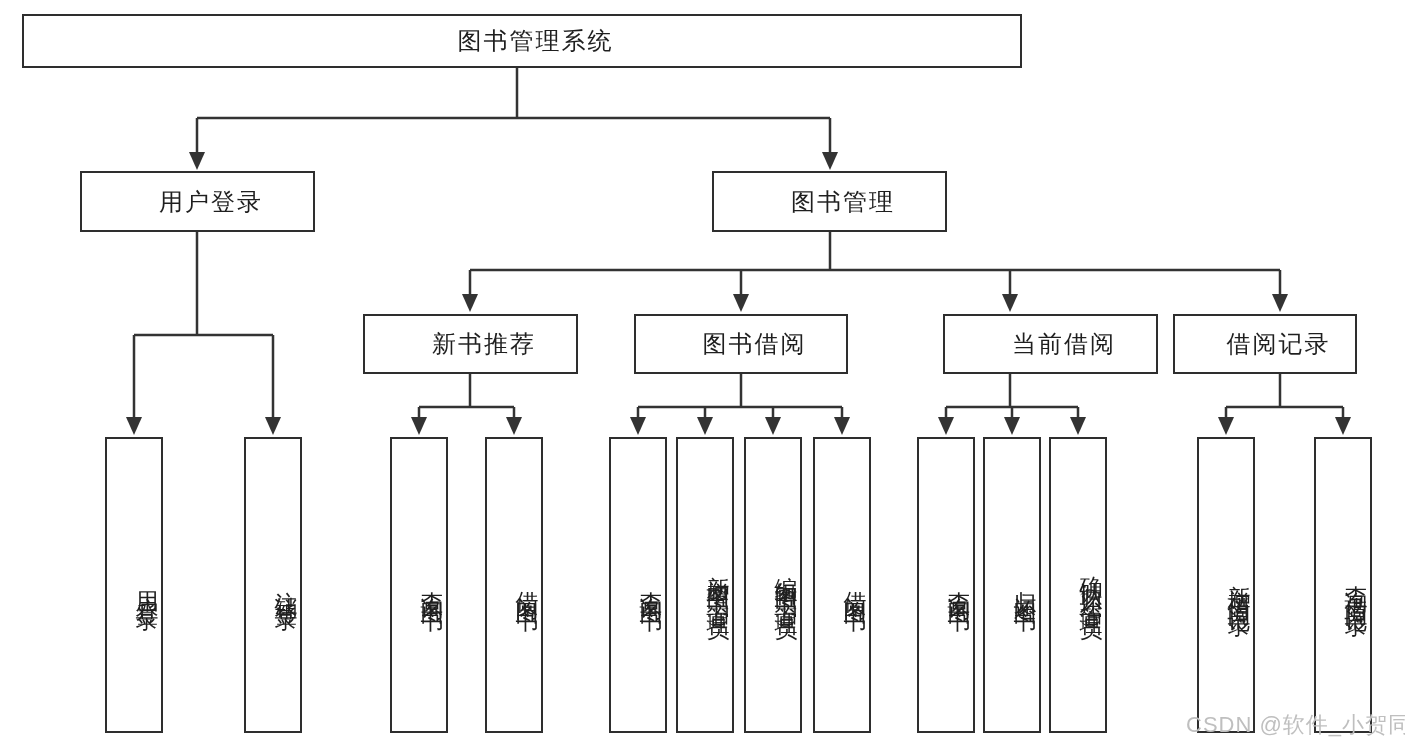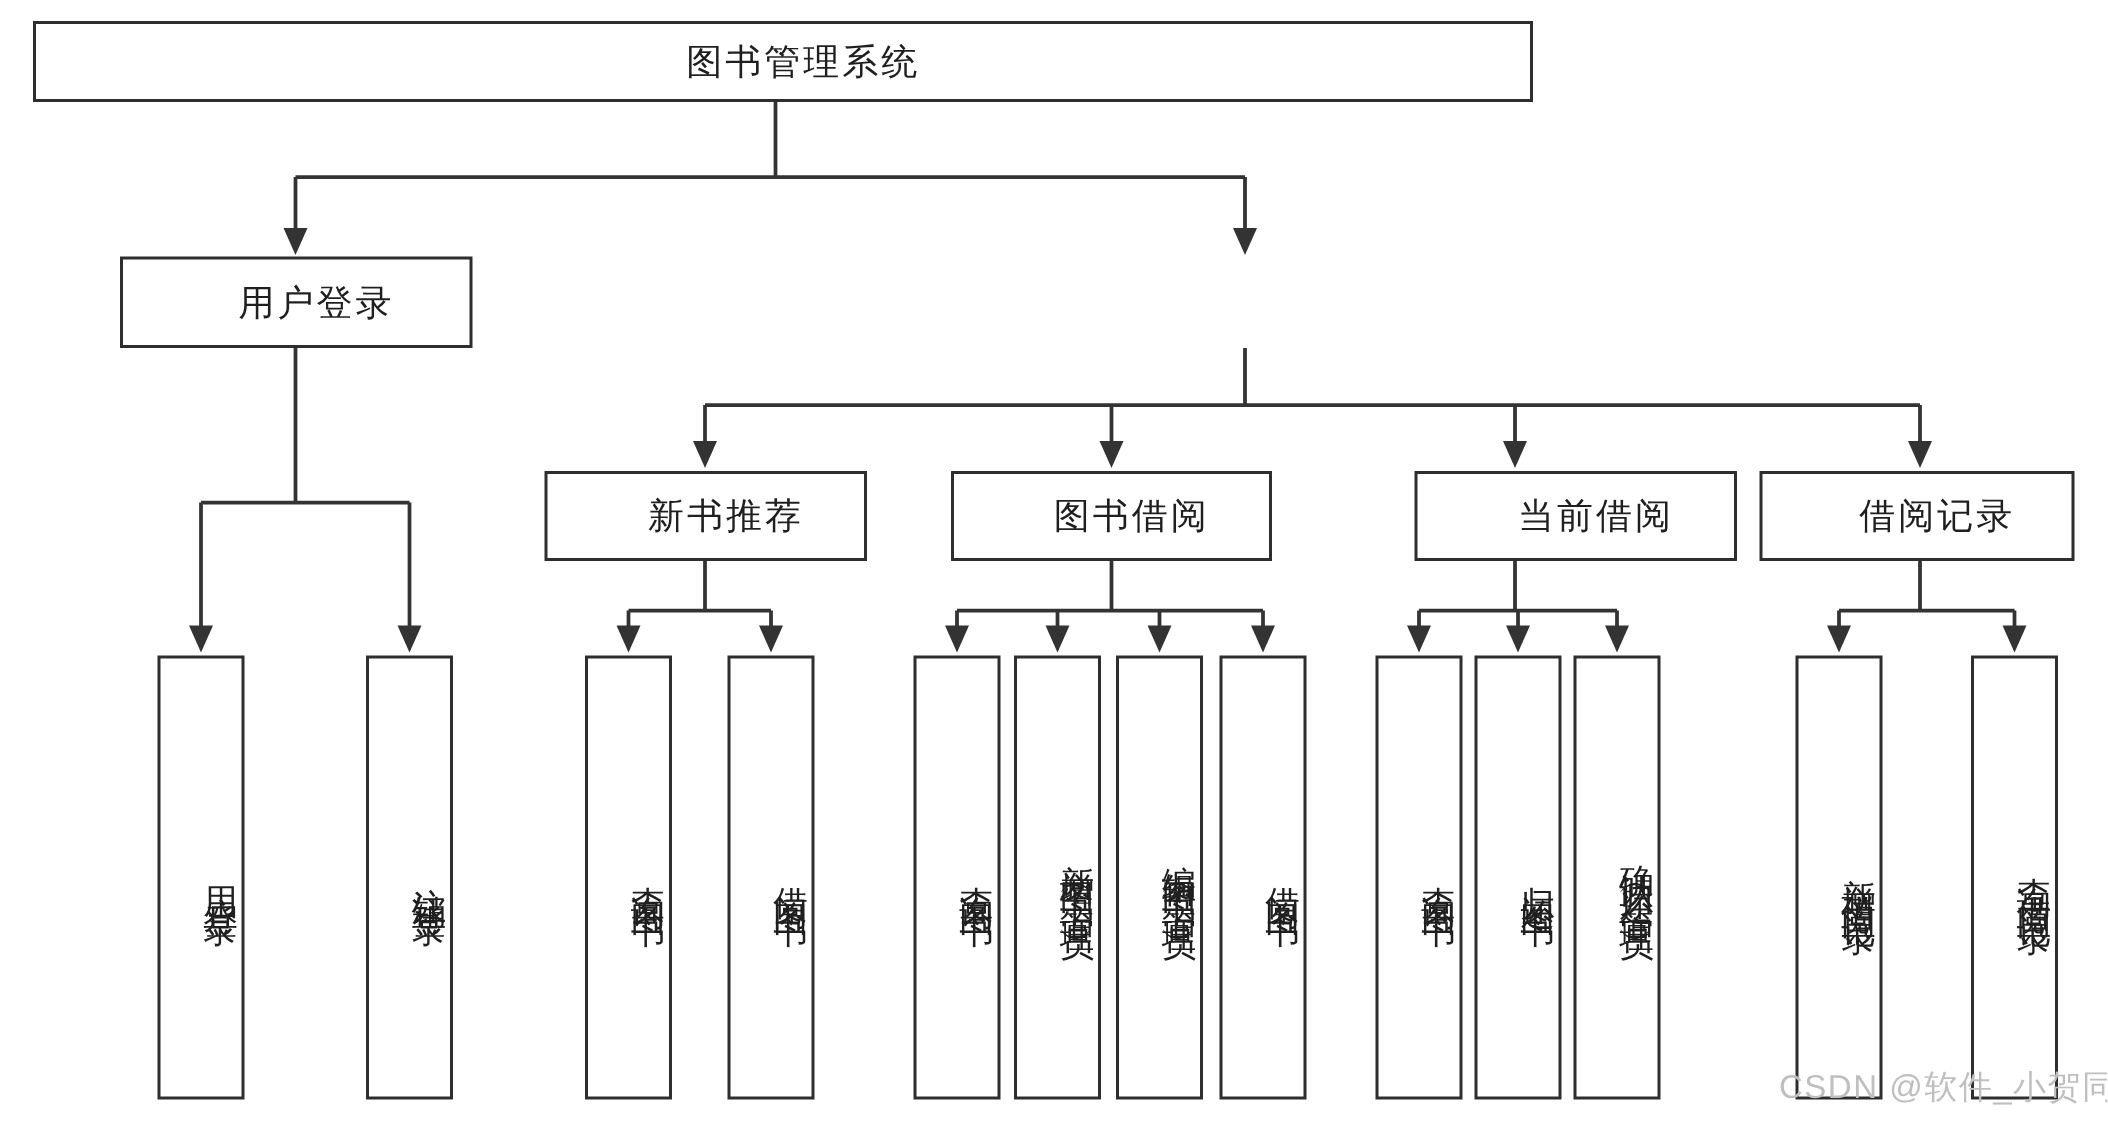--- a/index.html
+++ b/index.html
@@ -99,31 +99,34 @@
     </g>
   </svg>
 
   <div class="box" style="left:22px; top:14px; width:1000px; height:54px;">
     <span>图书管理系统</span>
   </div>
 
   <div class="box" style="left:80px; top:171px; width:235px; height:61px;">
     <span>用户登录</span>
   </div>
+  <div class="box" style="left:712px; top:171px; width:235px; height:61px;">
+    <span>图书管理</span>
+  </div>
 
   <div class="box" style="left:363px; top:314px; width:215px; height:60px;">
     <span>新书推荐</span>
   </div>
   <div class="box" style="left:634px; top:314px; width:214px; height:60px;">
     <span>图书借阅</span>
   </div>
   <div class="box" style="left:903px; top:314px; width:215px; height:60px;margin-left:40px;">
     <span>当前借阅</span>
   </div>
-  <div class="box" style="left:1173px; top:314px; width:210px; height:60px;">
+  <div class="box" style="left:1173px; top:314px; width:184px; height:60px;">
     <span>借阅记录</span>
   </div>
 
   <div class="box vbox" style="left:105px;">
     <span class="vtext">用户登录</span>
   </div>
   <div class="box vbox" style="left:244px;">
     <span class="vtext">注销登录</span>
   </div>
 

